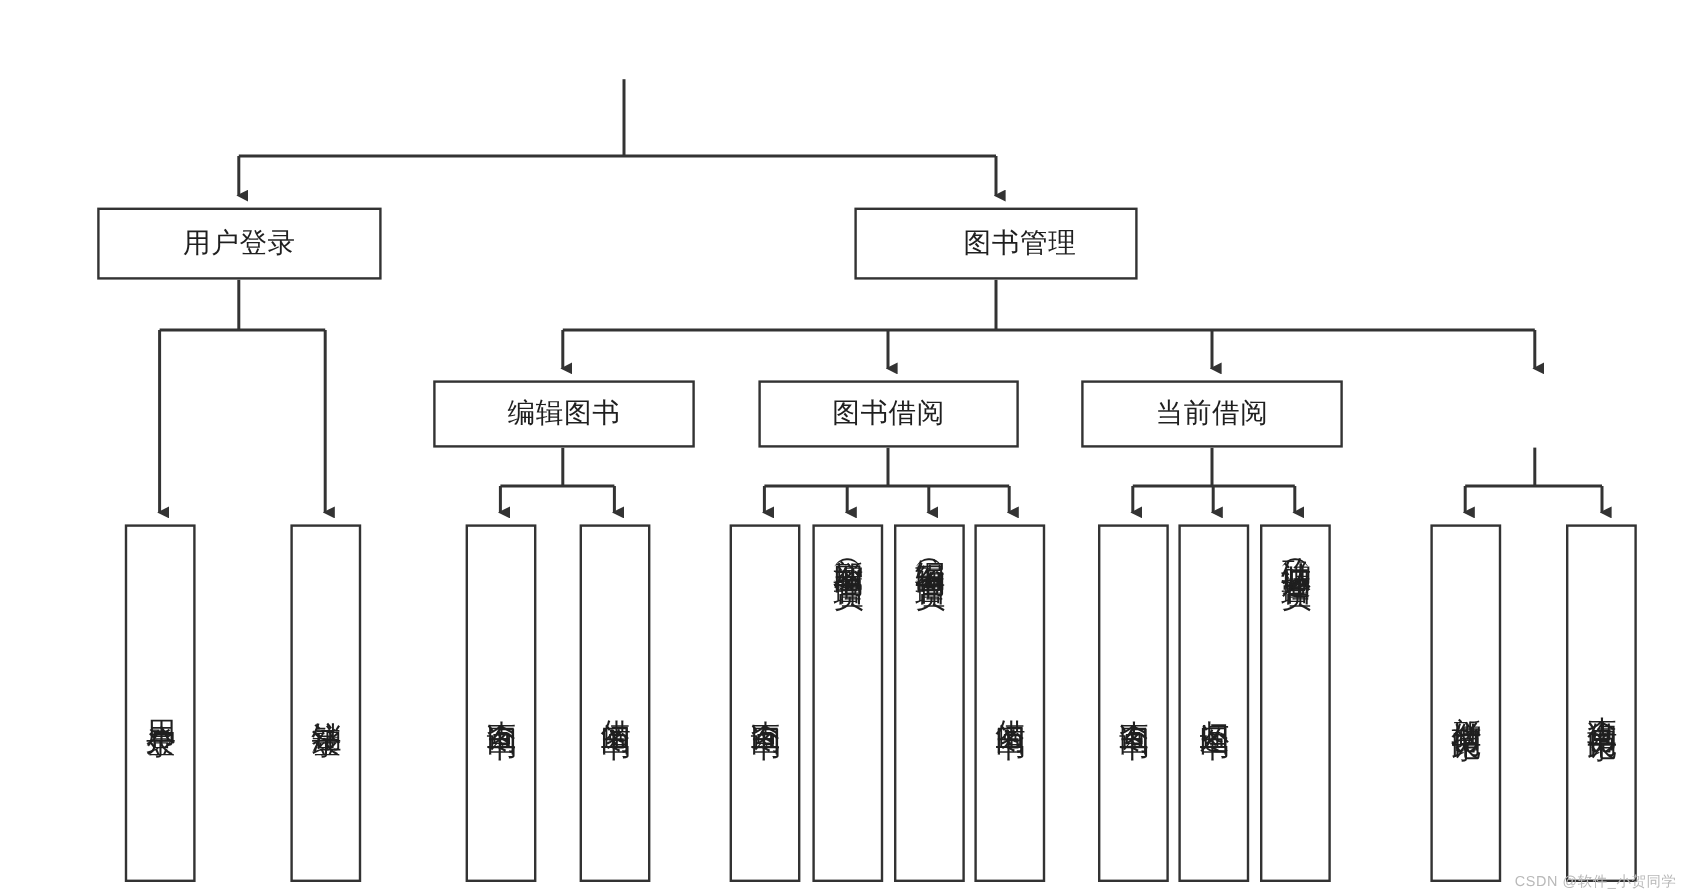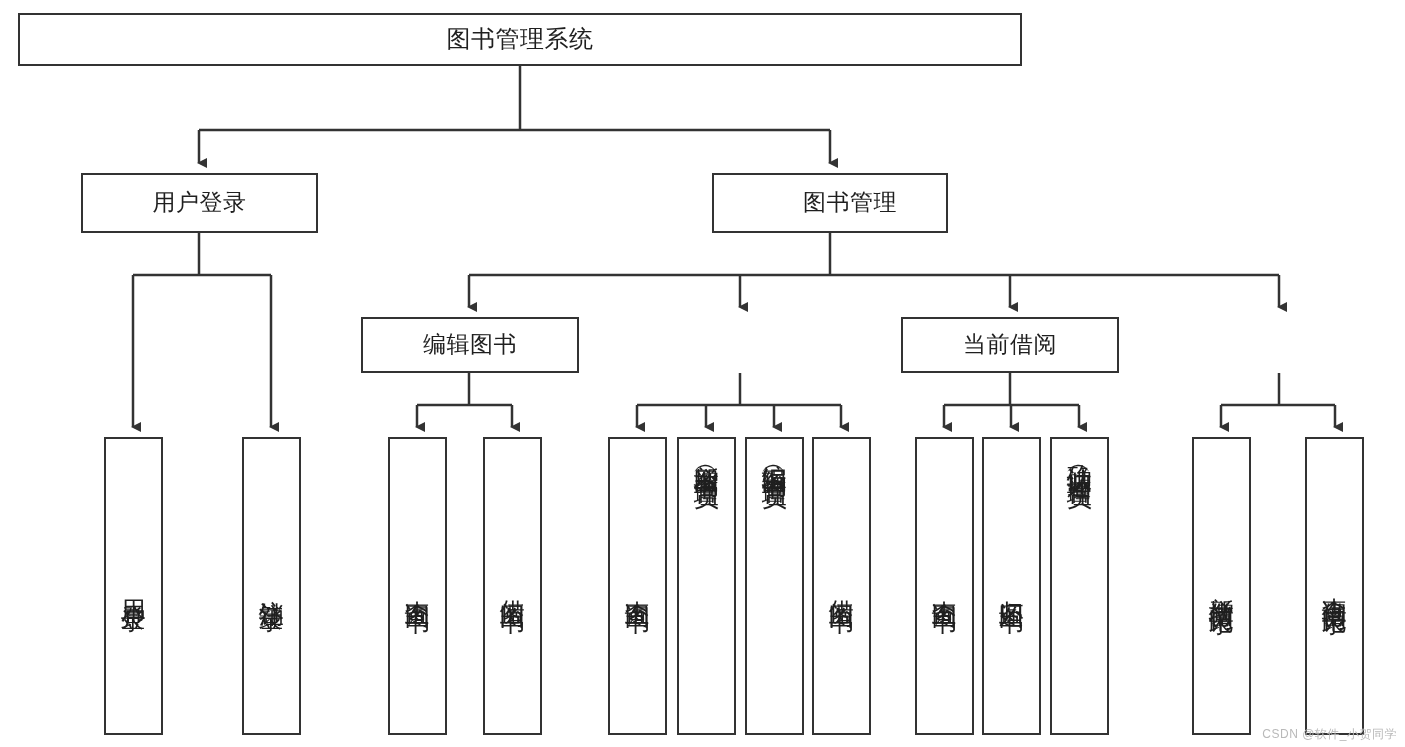--- a/index.html
+++ b/index.html
@@ -125,34 +125,34 @@
       <path d="M1011,405 L1011,427" marker-end="url(#arrow)"></path>
       <path d="M1079,405 L1079,427" marker-end="url(#arrow)"></path>
 
       <path d="M1279,373 L1279,405"></path>
       <path d="M1221,405 L1335,405"></path>
       <path d="M1221,405 L1221,427" marker-end="url(#arrow)"></path>
       <path d="M1335,405 L1335,427" marker-end="url(#arrow)"></path>
     </g>
   </svg>
 
-  <div class="node horiz root" style="left:18px; top:13px; width:1004px; height:53px;">
-    <span class="label">图书管理系统</span>
-  </div>
 
   <div class="node horiz" style="left:81px; top:173px; width:237px; height:60px;">
     <span class="label">用户登录</span>
   </div>
   <div class="node horiz" style="left:712px; top:173px; width:236px; height:60px;padding-left:40px;">
     <span class="label">图书管理</span>
   </div>
 
   <div class="node horiz" style="left:361px; top:317px; width:218px; height:56px;">
     <span class="label">编辑图书</span>
   </div>
+  <div class="node horiz" style="left:632px; top:317px; width:217px; height:56px;">
+    <span class="label">图书借阅</span>
+  </div>
   <div class="node horiz" style="left:901px; top:317px; width:218px; height:56px;">
     <span class="label">当前借阅</span>
   </div>
 
   <div class="node vert centered" style="left:104px; top:437px; width:59px; height:298px;">
     <span class="label">用户登录</span>
   </div>
   <div class="node vert centered" style="left:242px; top:437px; width:59px; height:298px;">
     <span class="label">注销登录</span>
   </div>

